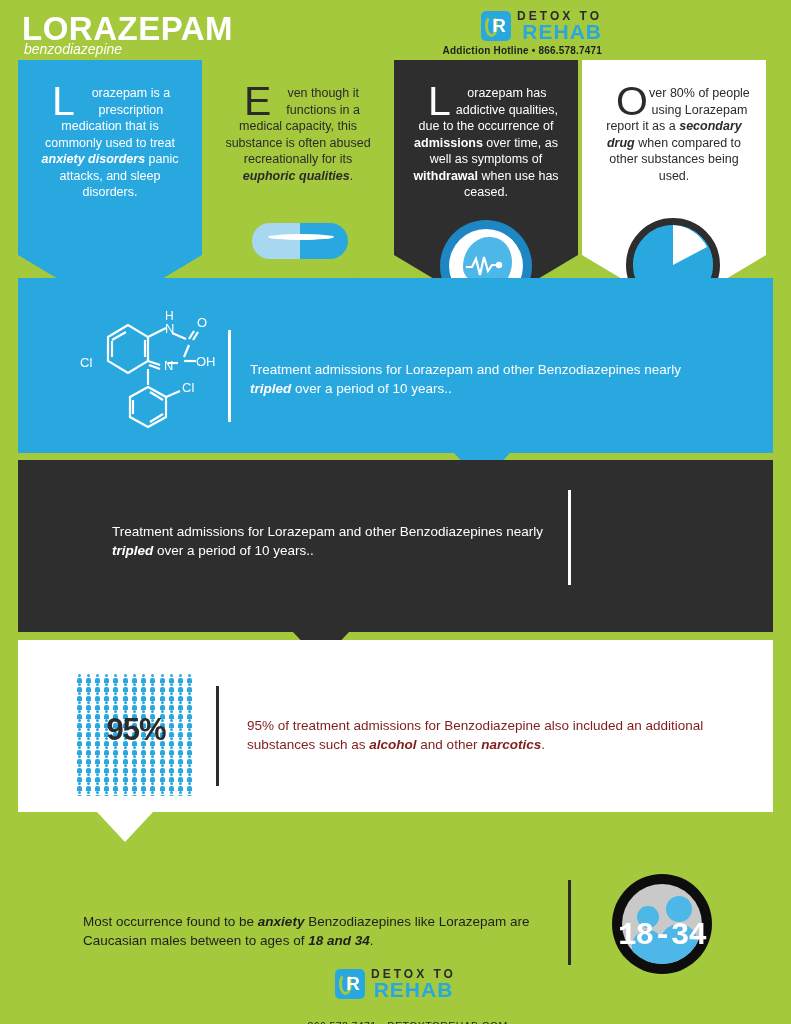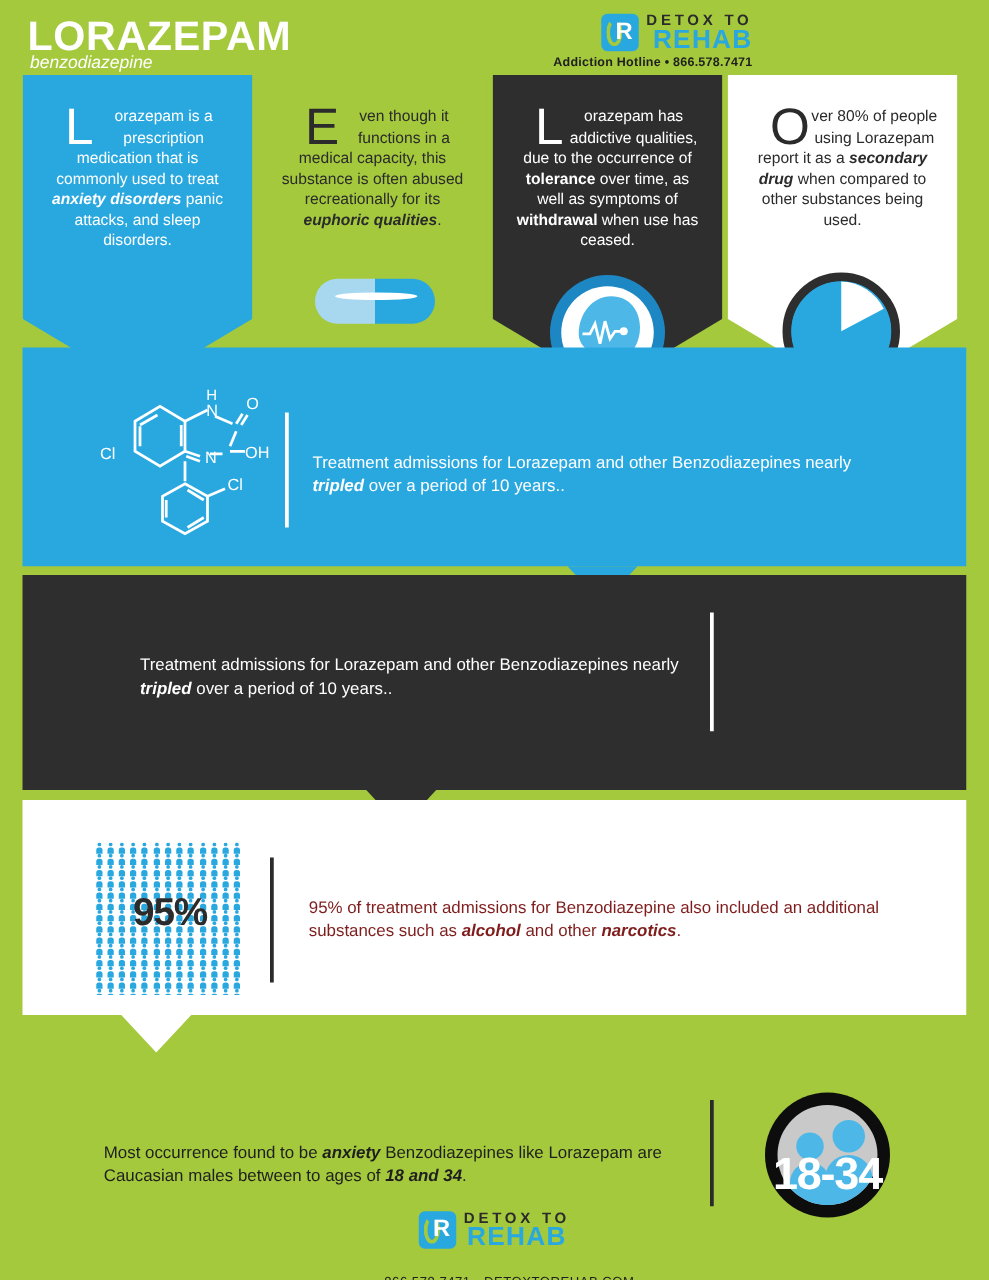--- a/index.html
+++ b/index.html
@@ -234,22 +234,23 @@
     margin: 0 auto;
   }
   .age-badge .pa .bd, .age-badge .pb .bd {
     width: 32px; height: 34px; background: #4db8e8;
     border-radius: 16px 16px 2px 2px; margin-top: 2px;
   }
   .age-badge .pb .hd { width: 26px; height: 26px; }
   .age-badge .pb .bd { width: 38px; height: 42px; border-radius: 19px 19px 2px 2px; }
   .age-label {
     position: absolute; left: 600px; top: 918px; width: 124px;
-    color: #ffffff; font-size: 36px; font-weight: bold; text-align: center;
+    color: #ffffff; font-size: 31px; font-weight: bold; text-align: center;
     letter-spacing: -1px;
+    font-family: Liberation Mono, monospace;
   }
 
   
   .footer { position: absolute; left: 0; top: 968px; width: 791px; text-align: center; }
   .footer .brand-row { justify-content: center; }
   .footer-contact {
     margin-top: 20px; color: #1f1f1f; font-size: 10.5px; font-weight: normal;
     letter-spacing: 0.4px;
     padding-left: 24px;
   }
@@ -290,21 +291,21 @@
       <div class="ptext">
         <span class="dropcap">E</span><span>ven though it functions in a medical capacity, this substance is often abused recreationally for its </span><i>euphoric qualities</i><span>.</span>
       </div>
       <div class="capsule">
         <div class="glint"></div>
       </div>
     </div>
 
     <div class="panel p3">
       <div class="ptext">
-        <span class="dropcap">L</span><span>orazepam has addictive qualities, due to the occurrence of </span><b>tolerance</b><span> over time, as well as symptoms of </span><b>withdrawal</b><span> when use has ceased.</span>
+        <span class="dropcap">L</span><span>orazepam has addictive qualities, due to the occurrence of </span><b>admissions</b><span> over time, as well as symptoms of </span><b>withdrawal</b><span> when use has ceased.</span>
       </div>
       <div class="headicon">
         <div class="inner">
           <svg width="74" height="74" viewBox="0 0 74 74">
             <path d="M40 8 C55 8 63 20 63 33 C63 44 58 50 55 56 C53 61 53 66 53 74 L28 74 L28 60 C28 57 26 55 22 52 C17 48 14 44 14 38 C14 22 25 8 40 8 Z" fill="#4db8e8"></path>
             <polyline points="17,38 23,38 27,30 31,46 35,28 39,42 43,36 48,36" fill="none" stroke="#ffffff" stroke-width="2.2"></polyline>
             <circle cx="50" cy="36" r="3.2" fill="#ffffff"></circle>
           </svg>
         </div>
       </div>

